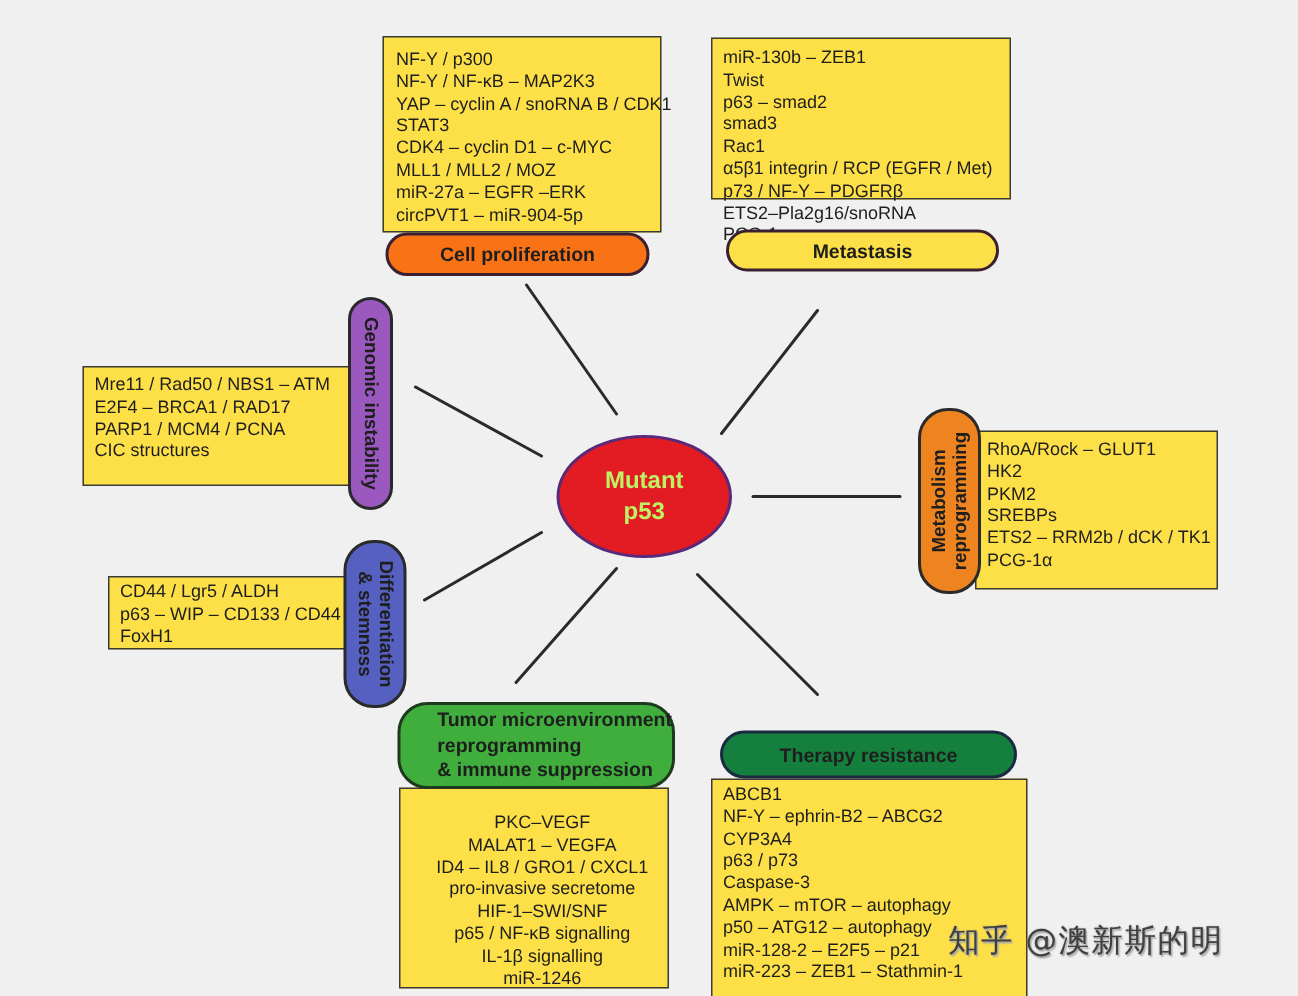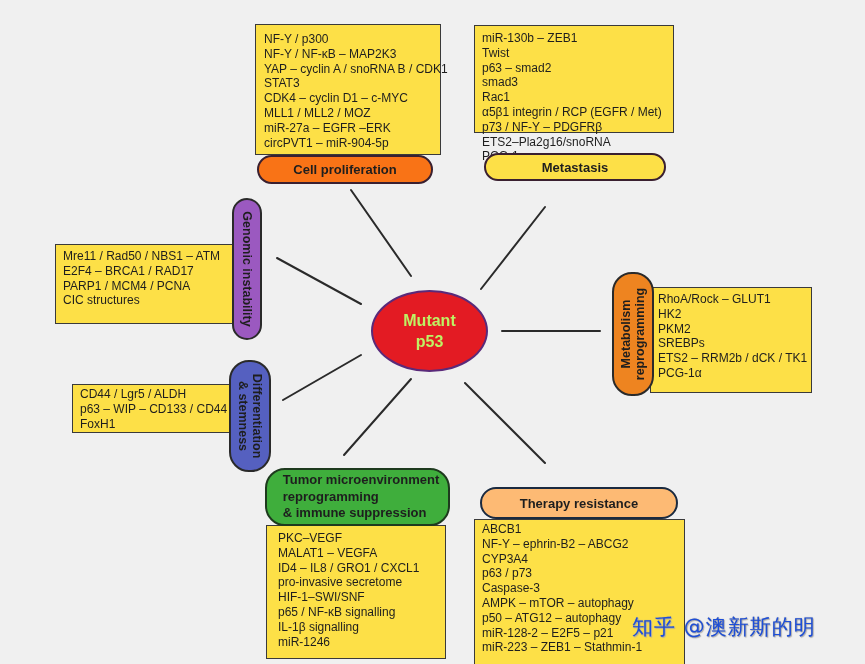--- a/index.html
+++ b/index.html
@@ -55,21 +55,21 @@
     border: 2px solid #5a2a7a;
     border-radius: 50%;
     background: #e31b23;
     display: flex; align-items: center; justify-content: center;
     text-align: center;
     font-weight: bold; font-size: 16px; line-height: 21px;
     color: #bef264;
   }
   .watermark {
     position: absolute; left: 632px; top: 613px;
-    font-size: 21px; color: #1d4ed8;
+    font-size: 21px; color: #404040;
     text-shadow: 0 0 1px #999, 1px 1px 1px #aaa;
     letter-spacing: 1px;
     font-family: "DejaVu Sans", sans-serif;
   }
 </style>
 </head>
 <body>
 
 <svg class="lines" viewBox="0 0 865 664">
   <g stroke="#2a2a2a" stroke-width="2" stroke-linecap="round">
@@ -151,46 +151,46 @@
   <span class="item">p63 – WIP – CD133 / CD44 / YAP</span>
   <span class="item">FoxH1</span>
 </div>
 <div class="vpill" style="left:229px; top:360px; width:42px; height:112px; background:#5560c0;">
   <div class="vtext" style="transform: translate(-50%,-50%) rotate(90deg);">
     <div>Differentiation</div>
     <div>&amp; stemness</div>
   </div>
 </div>
 
-<div class="box" style="left:266px; top:525px; width:180px; height:134px; padding:5px 0 0 11px;">
+<div class="box" style="left:266px; top:525px; width:180px; height:134px; padding:15px 0 0 11px;text-align:center;">
   <span class="item">PKC–VEGF</span>
   <span class="item">MALAT1 – VEGFA</span>
   <span class="item">ID4 – IL8 / GRO1 / CXCL1</span>
   <span class="item">pro-invasive secretome</span>
   <span class="item">HIF-1–SWI/SNF</span>
   <span class="item">p65 / NF-κB signalling</span>
   <span class="item">IL-1β signalling</span>
   <span class="item">miR-1246</span>
 </div>
-<div class="pill" style="left:265px; top:468px; width:185px; height:58px; background:#3fae3c; border-color:#1e3a1e; justify-content:center; padding-left:7px; text-align:left; line-height:16.5px;">
+<div class="pill" style="left:265px; top:468px; width:185px; height:58px; background:#3fae3c; border-color:#1e3a1e; justify-content:flex-end; padding-left:7px; text-align:left; line-height:16.5px;">
   <div>
     <div>Tumor microenvironment</div>
     <div>reprogramming</div>
     <div>&amp; immune suppression</div>
   </div>
 </div>
 
 <div class="box" style="left:474px; top:519px; width:211px; height:184px; padding:2px 0 0 7px;">
   <span class="item">ABCB1</span>
   <span class="item">NF-Y – ephrin-B2 – ABCG2</span>
   <span class="item">CYP3A4</span>
   <span class="item">p63 / p73</span>
   <span class="item">Caspase-3</span>
   <span class="item">AMPK – mTOR – autophagy</span>
   <span class="item">p50 – ATG12 – autophagy</span>
   <span class="item">miR-128-2 – E2F5 – p21</span>
   <span class="item">miR-223 – ZEB1 – Stathmin-1</span>
 </div>
-<div class="pill" style="left:480px; top:487px; width:198px; height:32px; background:#fdba74; border-color:#1a2a40;">
+<div class="pill" style="left:480px; top:487px; width:198px; height:32px; background:#15803d; border-color:#1a2a40;">
   <span>Therapy resistance</span>
 </div>
 
 <div class="watermark">知乎 @澳新斯的明</div>
 
 </body></html>

